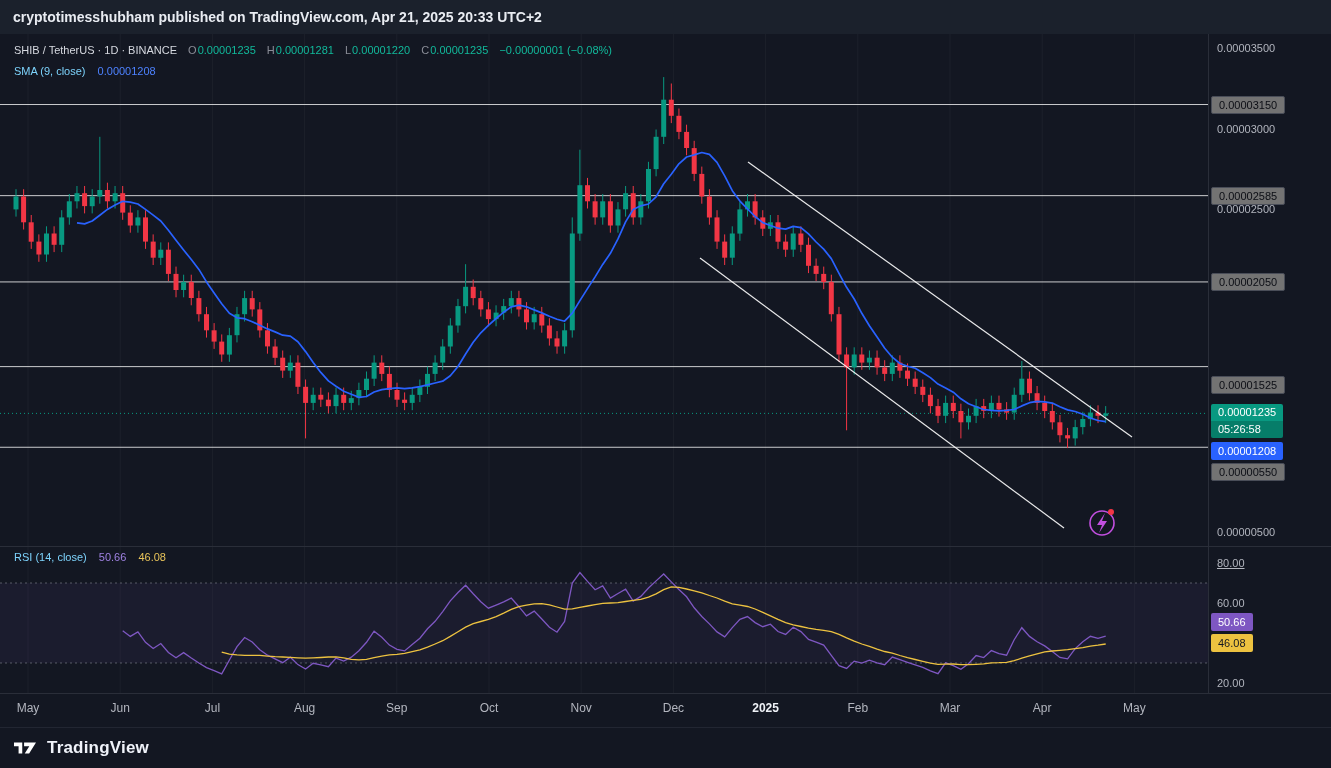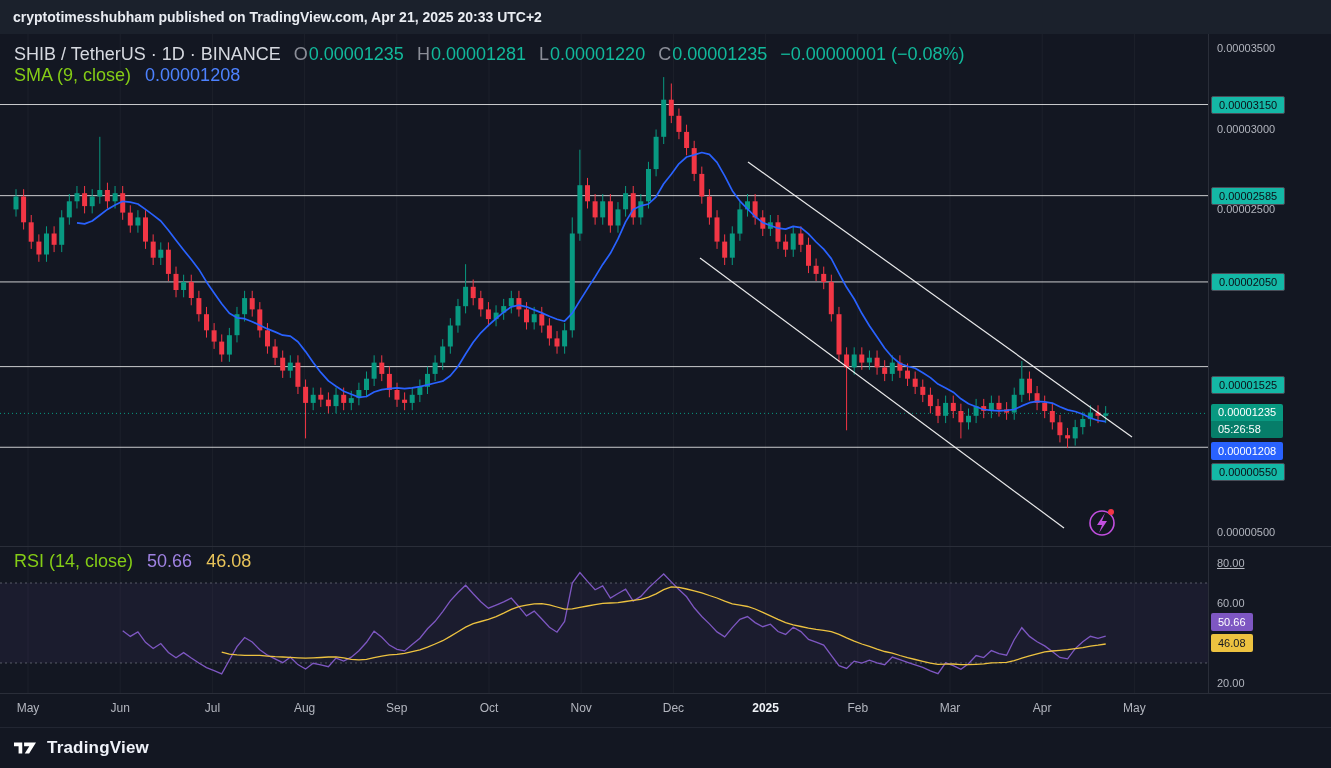--- a/index.html
+++ b/index.html
@@ -5,35 +5,35 @@
   *{margin:0;padding:0;box-sizing:border-box}
   html,body{width:1331px;height:768px;background:#131722;overflow:hidden;
     font-family:"Liberation Sans",sans-serif}
   .page{position:relative;width:1166px;height:768px;background:#131722}
   .banner{position:absolute;left:0;top:0;width:1331px;height:34px;background:#1b212c;
     display:flex;align-items:center;padding-left:13px;font-size:14px;font-weight:700;color:#e9ecf2}
   svg.pane{position:absolute;left:0;display:block}
   #main-svg{top:34px}
   #rsi-svg{top:546px}
   .sep{position:absolute;background:#2a2e39}
-  .legend{position:absolute;font-size:18px;color:#d6d9e0;white-space:nowrap;z-index:5}
+  .legend{position:absolute;font-size:11px;color:#d6d9e0;white-space:nowrap;z-index:5}
   .legend .g{color:#8b8e98;margin-left:8px}
-  .legend .dim2{color:#84cc16}
+  .legend .dim2{color:#7dd3fc}
   .legend .teal{color:#11b99b;margin-left:1px}
   .legend .tealc{color:#11b99b;margin-left:8px}
   .legend .blue{color:#4d82ff;margin-left:9px}
   .legend .purple{color:#9f82e2;margin-left:9px}
   .legend .yellow{color:#e9c45a;margin-left:9px}
   .l1{left:14px;top:44px}
   .l2{left:14px;top:65px}
   .l3{left:14px;top:551px}
   .price-scale{position:absolute;left:1208px;top:34px;width:123px;height:659px;z-index:4}
   .plabel{position:absolute;left:9px;height:16px;line-height:16px;font-size:11px;color:#b2b5be;white-space:nowrap}
   .pbox{position:absolute;left:3px;height:18px;line-height:16px;font-size:11px;color:#0c0e15;
-    background:#14b8a6;border:1px solid #494d58;border-radius:2px;padding:0 7px;white-space:nowrap}
+    background:#737373;border:1px solid #494d58;border-radius:2px;padding:0 7px;white-space:nowrap}
   .badge{position:absolute;left:3px;border-radius:2px;font-size:11px;color:#fff;
     padding:0 7px;line-height:18px;height:18px;white-space:nowrap}
   .badge2{position:absolute;left:3px;border-radius:2px;font-size:11px;color:#fff;overflow:hidden;white-space:nowrap}
   .badge2 .ln{padding:0 7px;line-height:17px;height:17px}
   .time-axis{position:absolute;left:0;top:693px;width:1331px;height:34px}
   .tlabel{position:absolute;top:8px;transform:translateX(-50%);font-size:12px;color:#b2b5be}
   .tlabel.bold{color:#eef1f6;font-weight:700}
   .footer{position:absolute;left:0;top:727px;width:1331px;height:41px;display:flex;align-items:center;
     padding-left:12px;gap:9px;border-top:1px solid #222632;background:#131722}
   .brand{font-size:17px;font-weight:700;color:#f0f3fa;letter-spacing:.2px}

